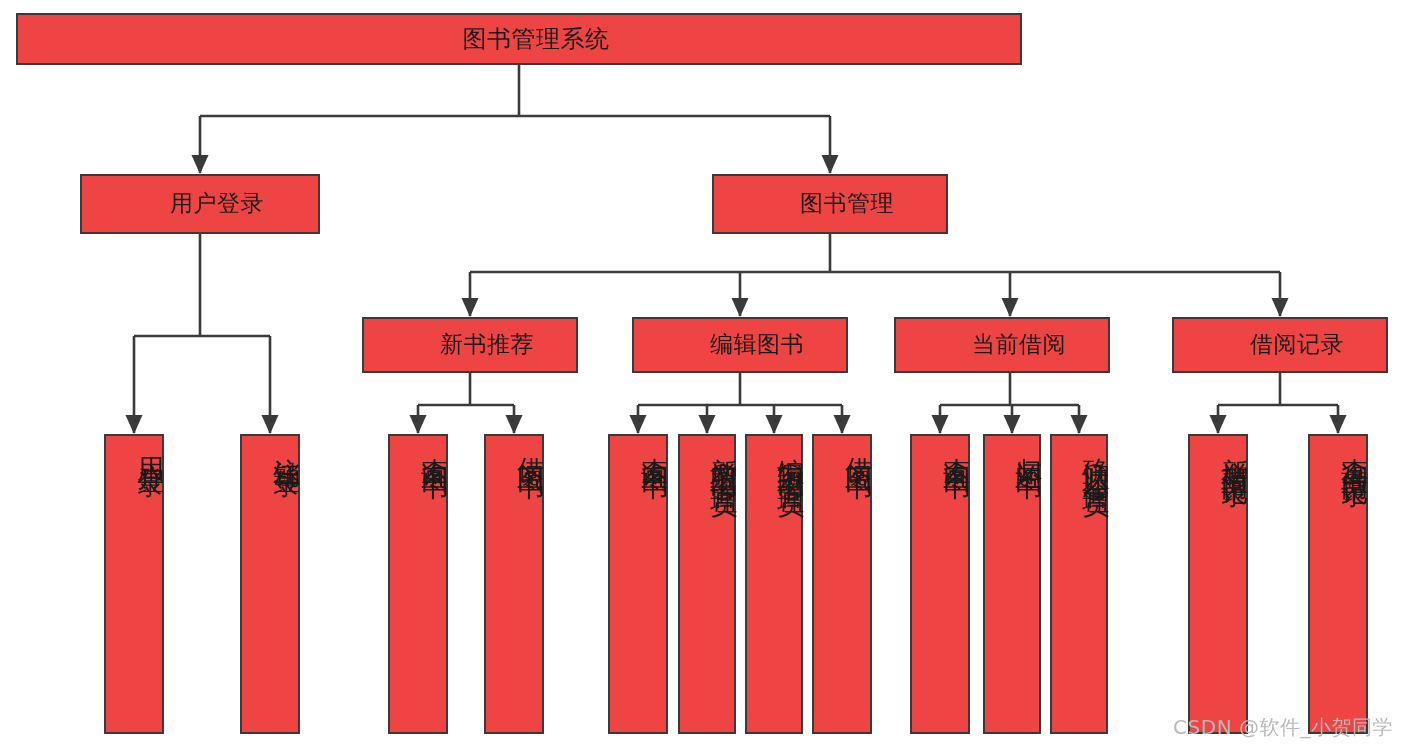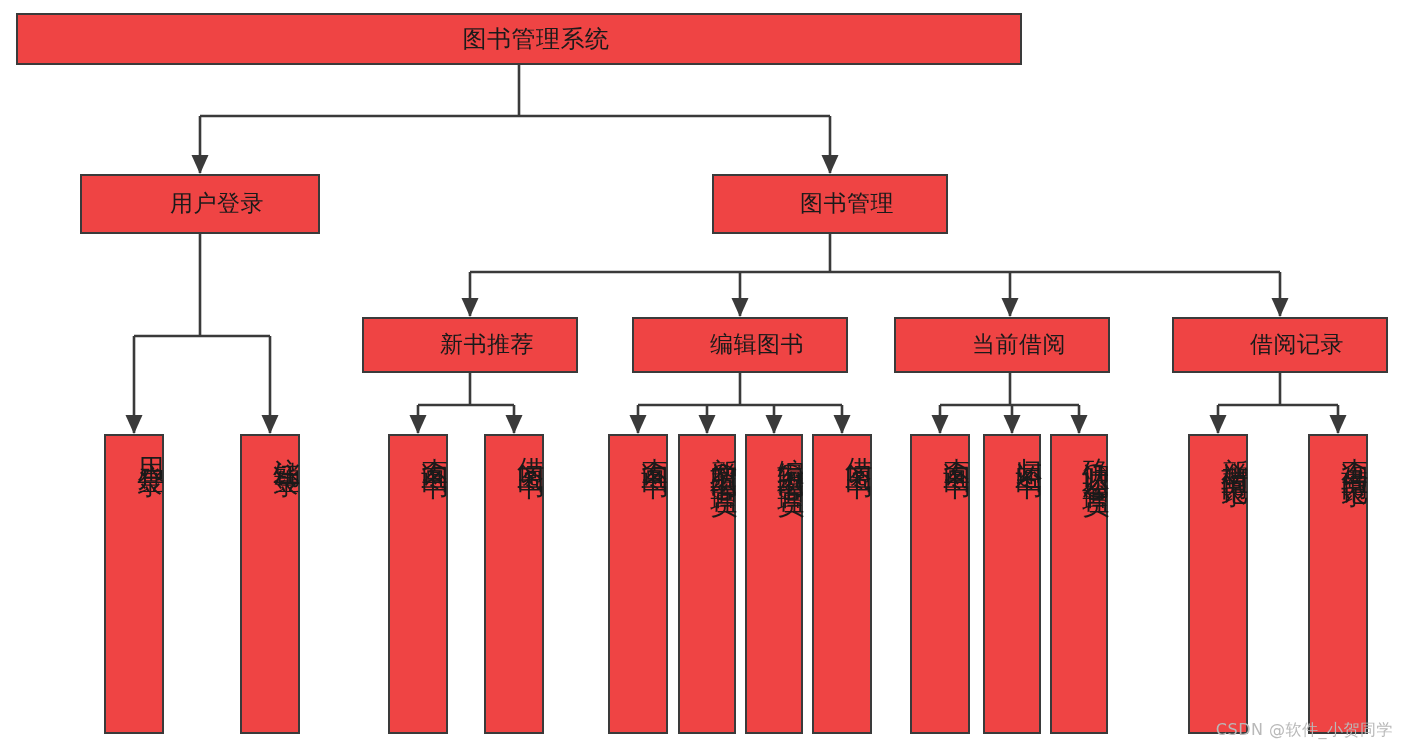--- a/index.html
+++ b/index.html
@@ -53,21 +53,21 @@
     pointer-events:none;
   }
   svg.links line, svg.links path{
     stroke:#3a3a3a;stroke-width:2.6;fill:none;
   }
   svg.links polygon.arrowhead{fill:#3a3a3a;stroke:none;}
 
   #watermark{
     position:absolute;
     right:12px;bottom:6px;
-    font-size:16px;
+    font-size:20px;
     color:#b9b9b9;
     white-space:nowrap;
     font-family:"DejaVu Sans","Liberation Sans",sans-serif;
     letter-spacing:0.5px;
   }
 </style>
 </head>
 <body>
 
 <div id="diagram-root">

